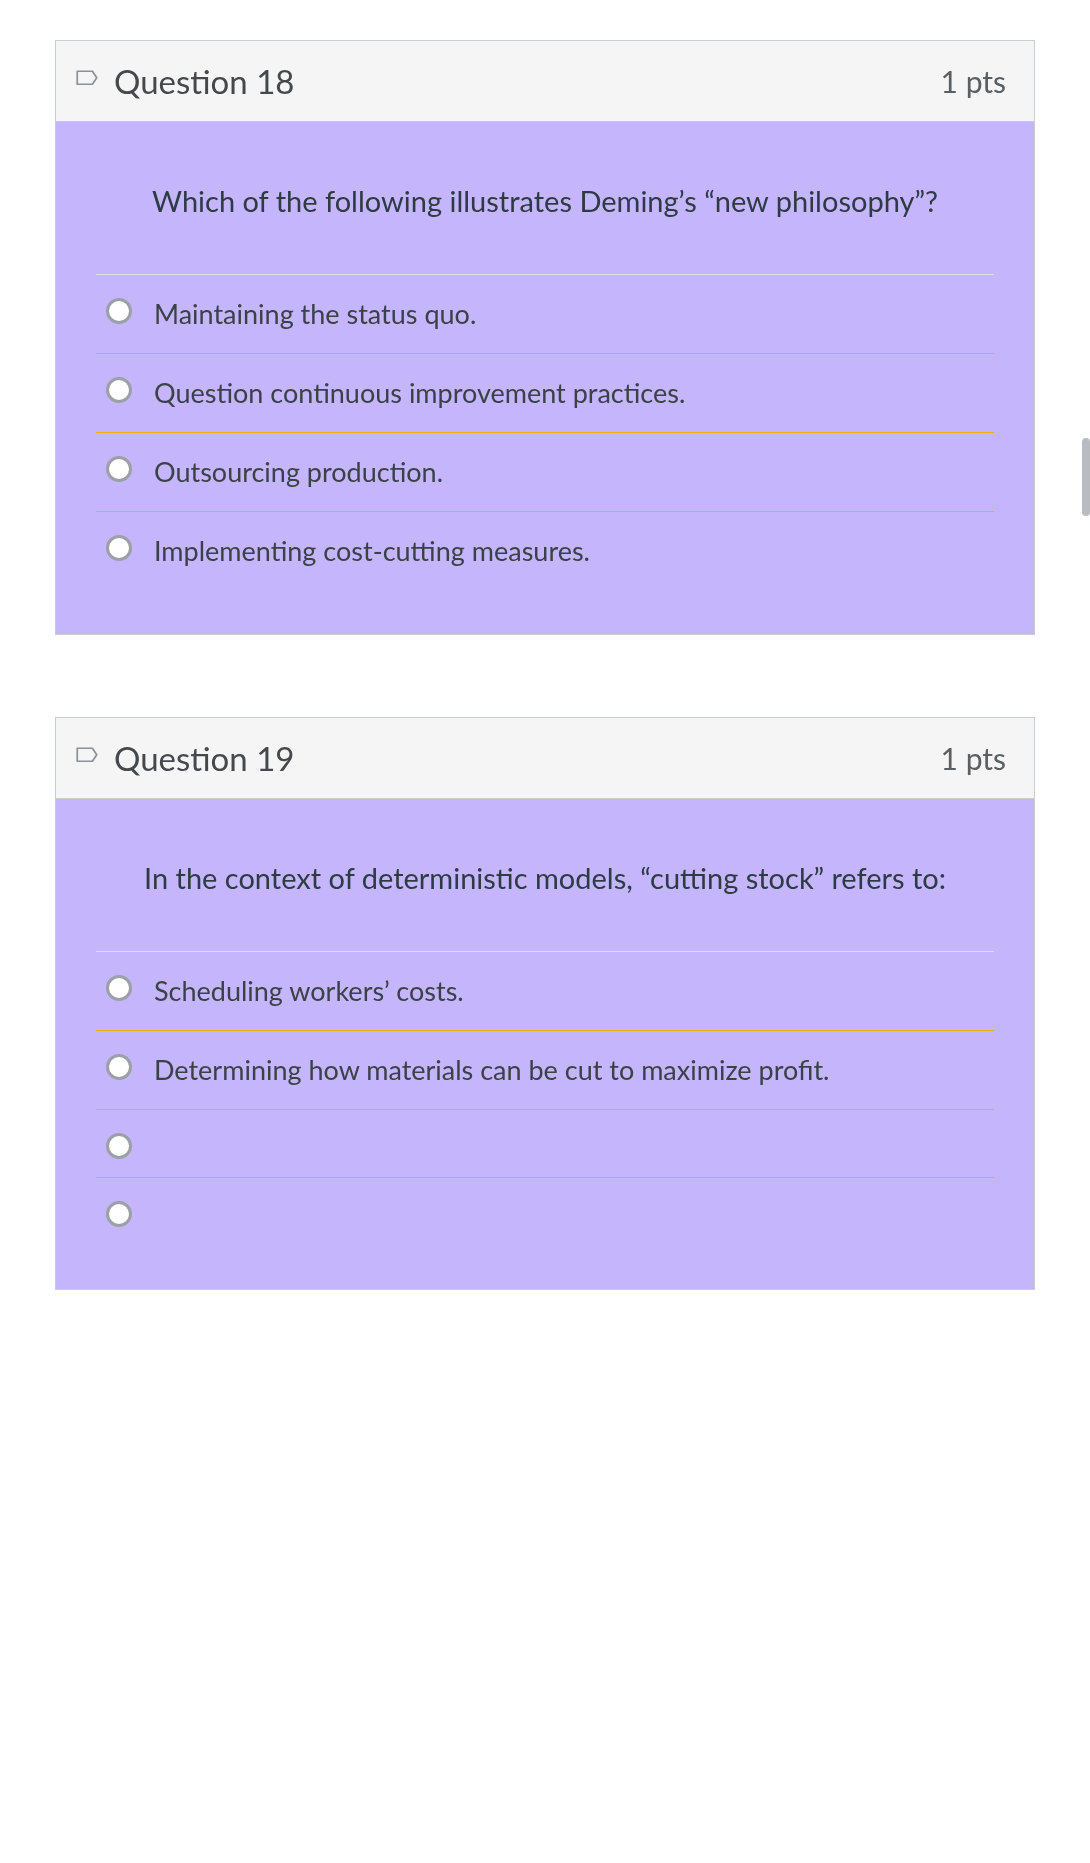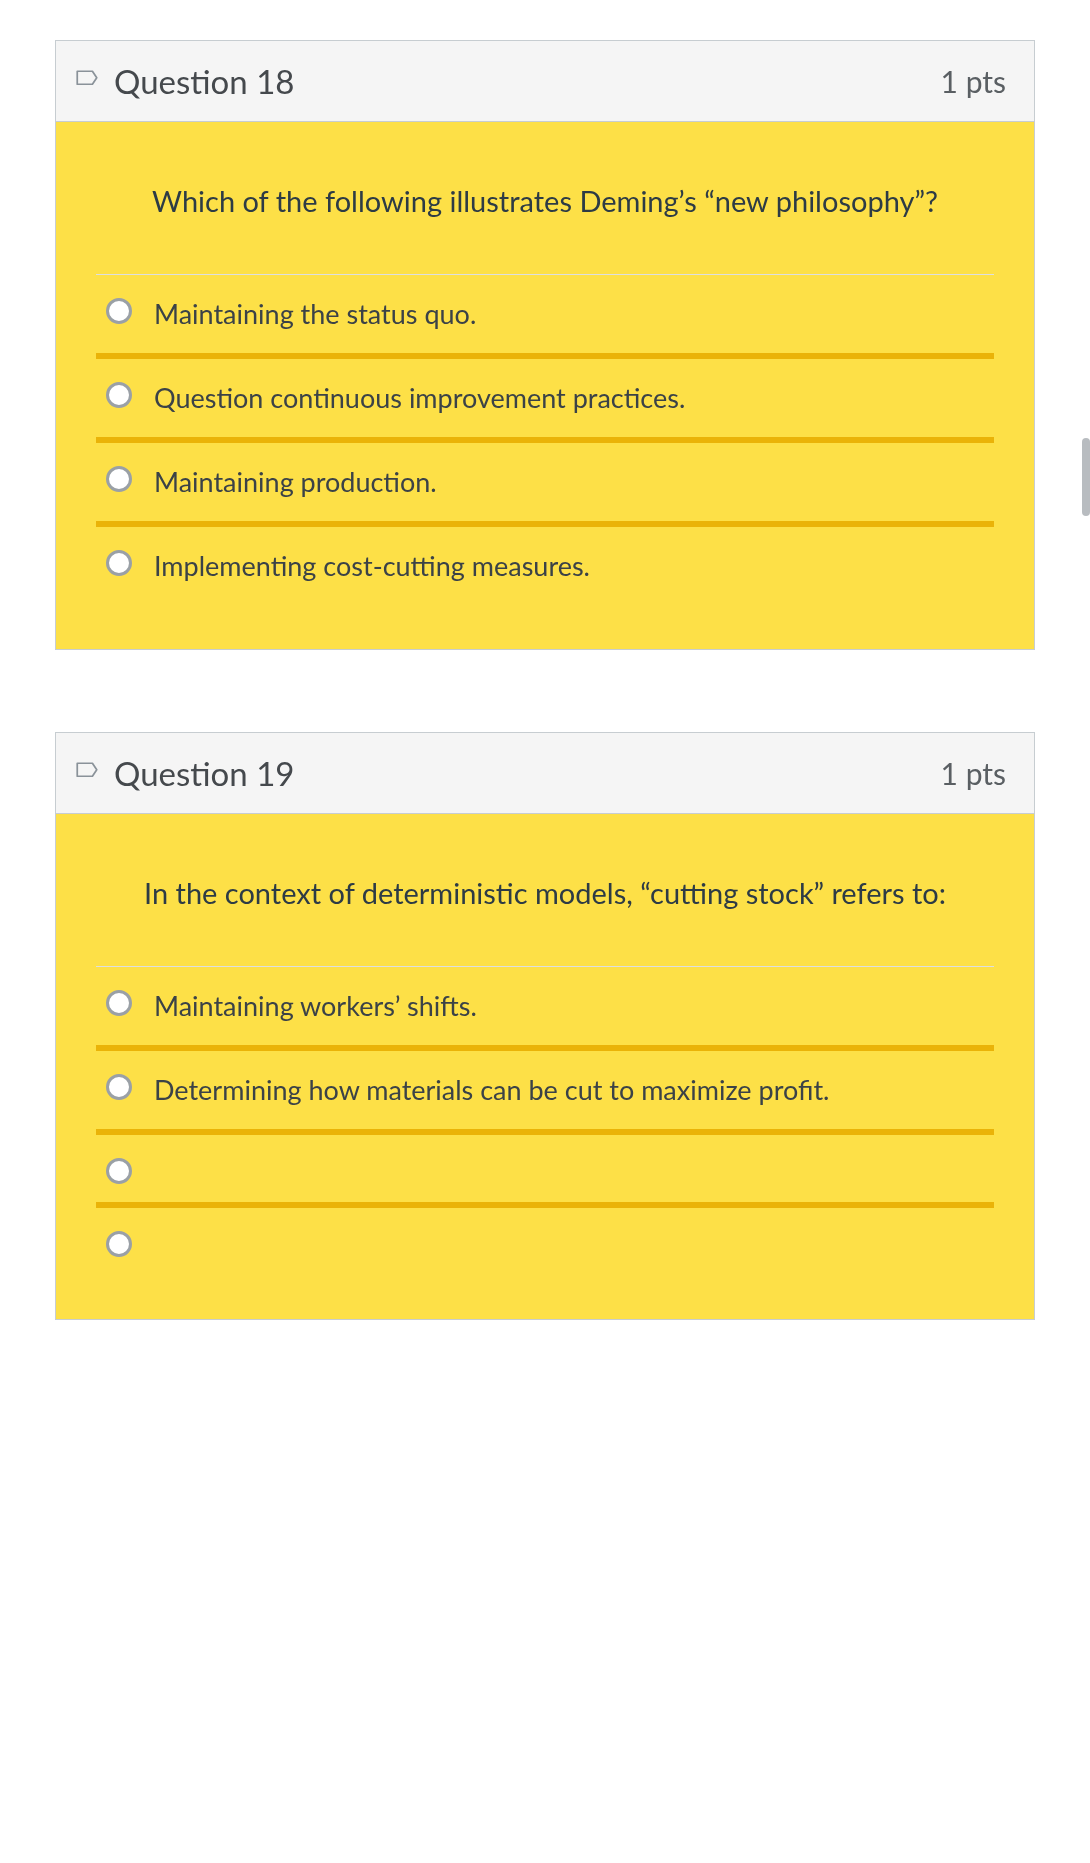--- a/index.html
+++ b/index.html
@@ -8,21 +8,21 @@
     background: #ffffff;
     font-family: "Lato", "Helvetica Neue", Arial, sans-serif;
     color: #2d3b45;
   }
   .page {
     padding: 40px 55px 60px 55px;
     position: relative;
   }
   .question-card {
     border: 1px solid #c7cdd1;
-    background: #fde047;
+    background: #c4b5fd;
     margin-bottom: 82px;
   }
   .question-card:last-child { margin-bottom: 0; }
   .question-header {
     display: flex;
     align-items: center;
     background: #f5f5f5;
     border-bottom: 1px solid #c7cdd1;
     padding: 20px 28px 20px 18px;
   }
@@ -53,21 +53,21 @@
     margin-bottom: 50px;
   }
   .options {
     border-top: 1px solid #dcdfe2;
   }
   .option {
     display: flex;
     align-items: flex-start;
     gap: 22px;
     padding: 18px 10px 18px 10px;
-    border-bottom: 6px solid #eab308;
+    border-bottom: 1px solid #eab308;
     cursor: pointer;
   }
   .option:last-child { border-bottom: none; }
   .radio {
     width: 26px;
     height: 26px;
     border: 3px solid #9aa0a6;
     border-radius: 50%;
     flex: 0 0 auto;
     margin-top: 5px;
@@ -109,21 +109,21 @@
         <label class="option">
           <span class="radio"></span>
           <span class="option-label">Maintaining the status quo.</span>
         </label>
         <label class="option">
           <span class="radio"></span>
           <span class="option-label">Question continuous improvement practices.</span>
         </label>
         <label class="option">
           <span class="radio"></span>
-          <span class="option-label">Maintaining production.</span>
+          <span class="option-label">Outsourcing production.</span>
         </label>
         <label class="option">
           <span class="radio"></span>
           <span class="option-label">Implementing cost-cutting measures.</span>
         </label>
       </div>
     </div>
   </div>
 
   <div class="question-card">
@@ -134,21 +134,21 @@
         </svg>
       </span>
       <span class="question-title">Question 19</span>
       <span class="question-points">1 pts</span>
     </div>
     <div class="question-body">
       <div class="prompt">In the context of deterministic models, “cutting stock” refers to:</div>
       <div class="options">
         <label class="option">
           <span class="radio"></span>
-          <span class="option-label">Maintaining workers’ shifts.</span>
+          <span class="option-label">Scheduling workers’ costs.</span>
         </label>
         <label class="option">
           <span class="radio"></span>
           <span class="option-label">Determining how materials can be cut to maximize profit.</span>
         </label>
         <label class="option">
           <span class="radio"></span>
         </label>
         <label class="option">
           <span class="radio"></span>

